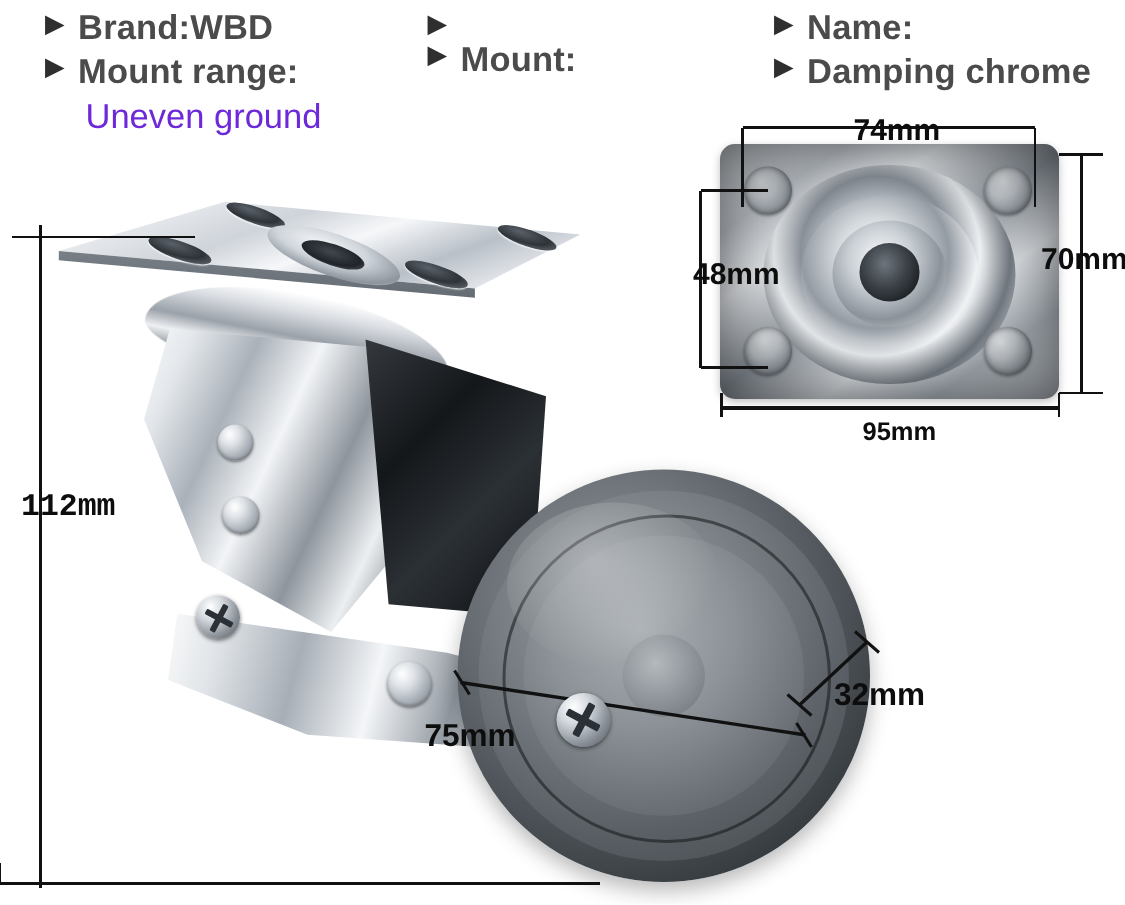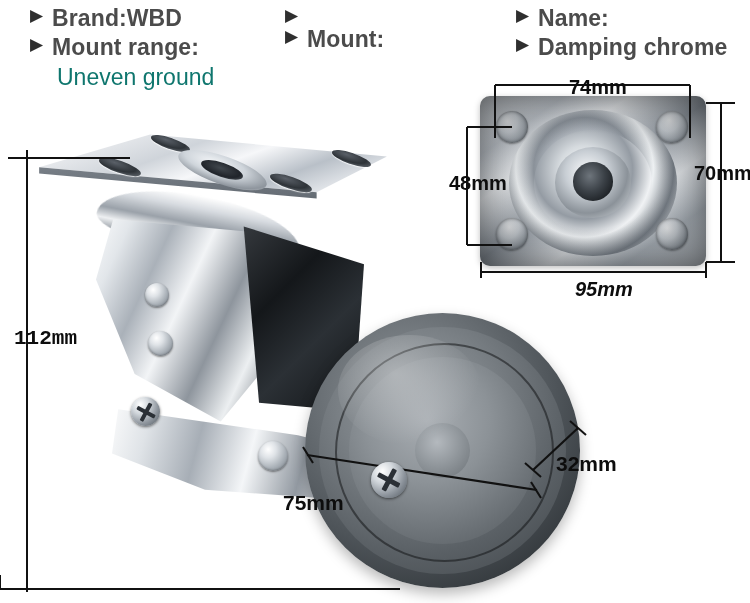--- a/index.html
+++ b/index.html
@@ -15,21 +15,21 @@
   .spec-line{display:flex;align-items:flex-start;line-height:1.28;}
   .bullet{
     color:#2f2f2f;font-size:17px;line-height:1.25;margin-right:9px;
     flex:0 0 auto;transform:translateY(1px);
   }
   .spec-text{
     color:#4b4b4b;font-size:23px;font-weight:700;letter-spacing:.1px;
     white-space:nowrap;
   }
   .spec-sub{
-    color:#0f766e;font-size:23px;white-space:nowrap;
+    color:#6d28d9;font-size:23px;white-space:nowrap;
   }
 
   
   svg.overlay{position:absolute;left:0;top:0;width:750px;height:603px;pointer-events:none;}
   .dimtext{
     position:absolute;color:#0d0d0d;font-weight:700;
     font-family:"Liberation Sans",sans-serif;white-space:nowrap;
   }
 
   
@@ -300,25 +300,25 @@
       <line x1="706" y1="262" x2="735" y2="262" stroke-width="1.8"></line>
 
       <line x1="467" y1="127" x2="467" y2="245"></line>
       <line x1="467" y1="127" x2="512" y2="127" stroke-width="1.7"></line>
       <line x1="467" y1="245" x2="512" y2="245" stroke-width="1.7"></line>
     </g>
   </svg>
 
   <div class="dimtext" style="left:14px;top:327px;font-size:21px;font-family:Liberation Mono, monospace;">112mm</div>
 
-  <div class="dimtext" style="left:283px;top:479px;font-size:21px;margin-top:12px;">75mm</div>
+  <div class="dimtext" style="left:283px;top:479px;font-size:21px;">75mm</div>
 
   <div class="dimtext" style="left:556px;top:452px;font-size:21px;">32mm</div>
 
   <div class="dimtext" style="left:569px;top:76px;font-size:20px;">74mm</div>
 
   <div class="dimtext" style="left:694px;top:162px;font-size:20px;">70mm</div>
 
-  <div class="dimtext" style="left:449px;top:172px;font-size:20px;">48mm</div>
-
-  <div class="dimtext" style="left:575px;top:278px;font-size:20px;font-style:italic;">95mm</div>
+  <div class="dimtext" style="left:462px;top:172px;font-size:20px;">48mm</div>
+
+  <div class="dimtext" style="left:575px;top:278px;font-size:17px;">95mm</div>
 
 </div>
 
 </body></html>

